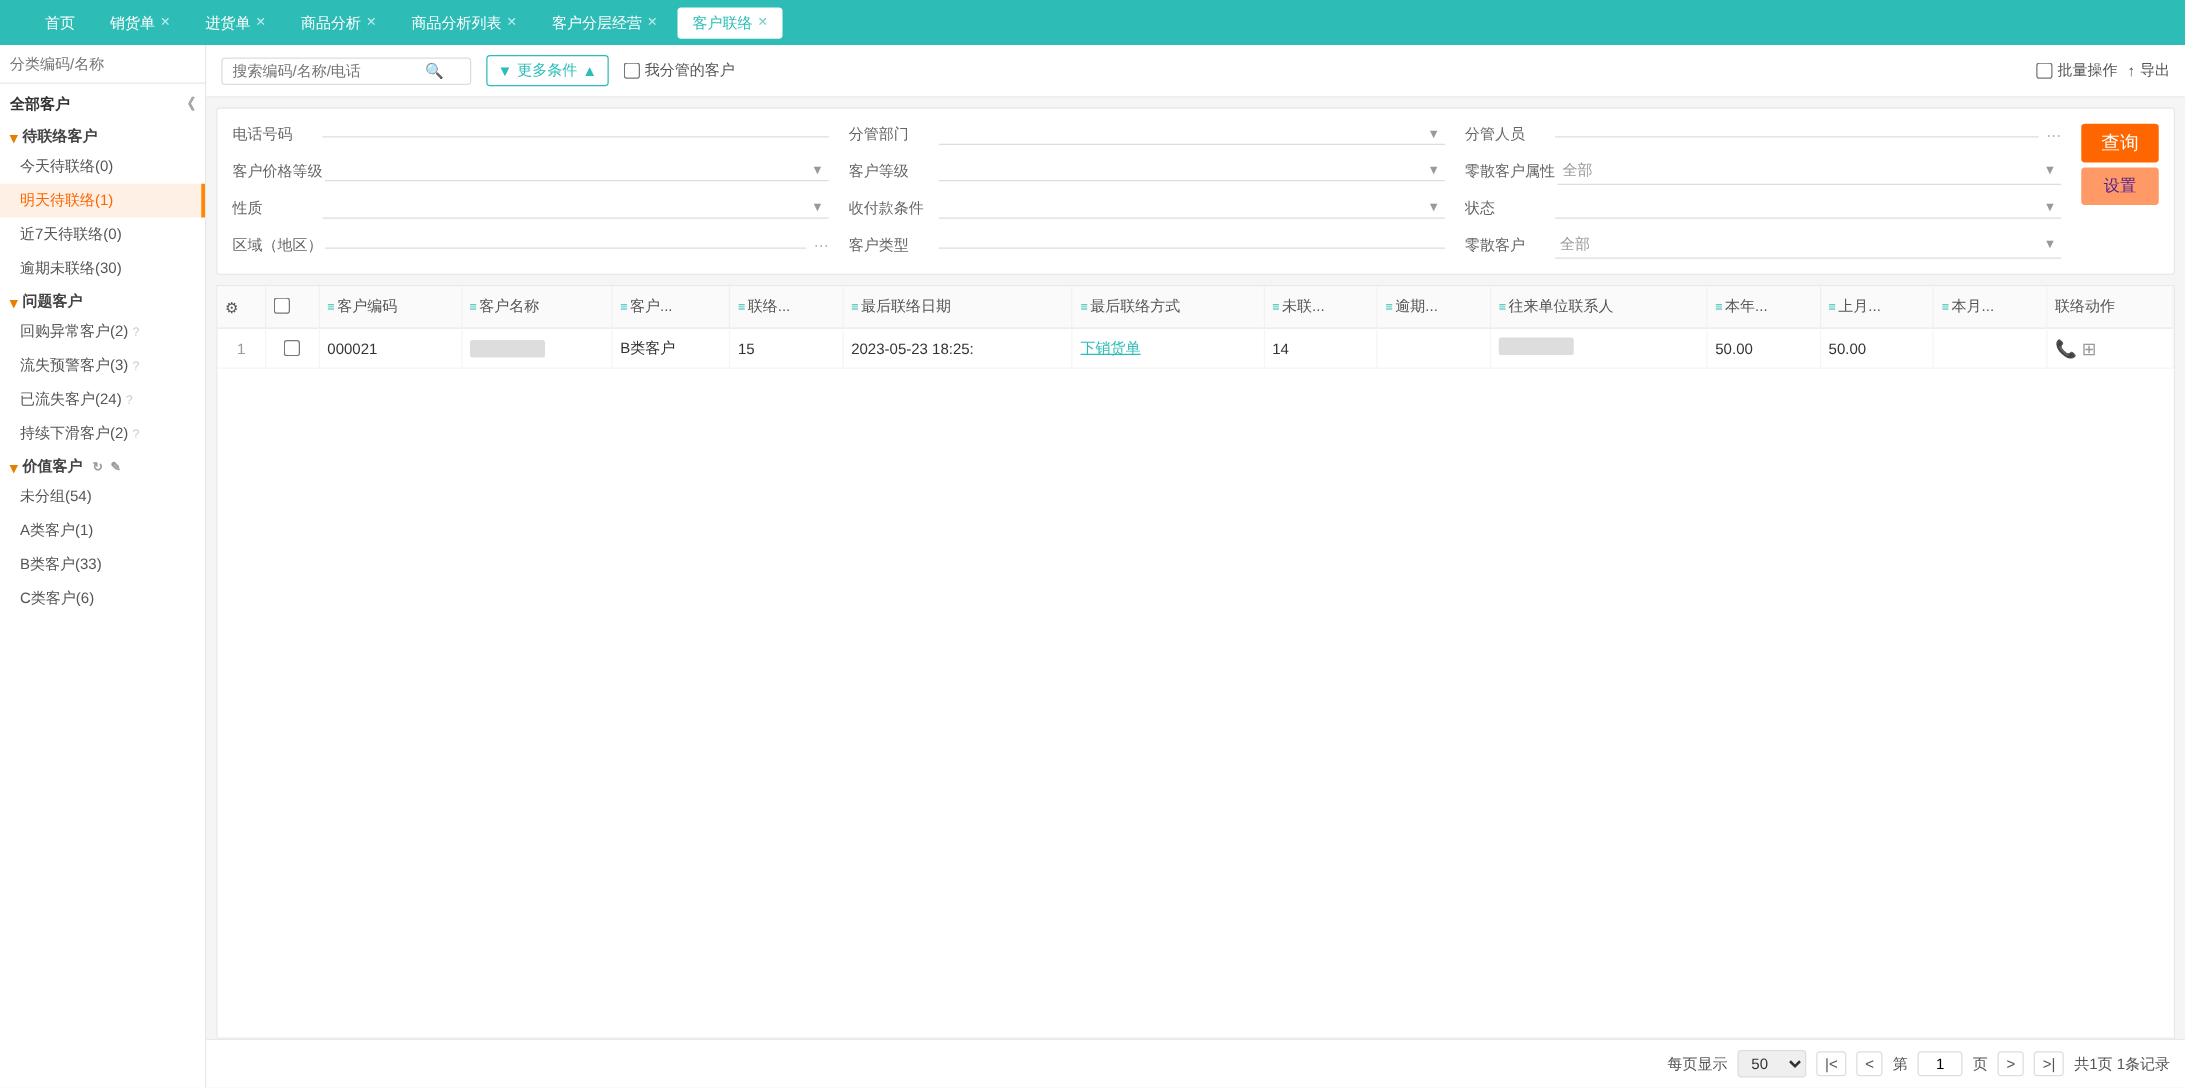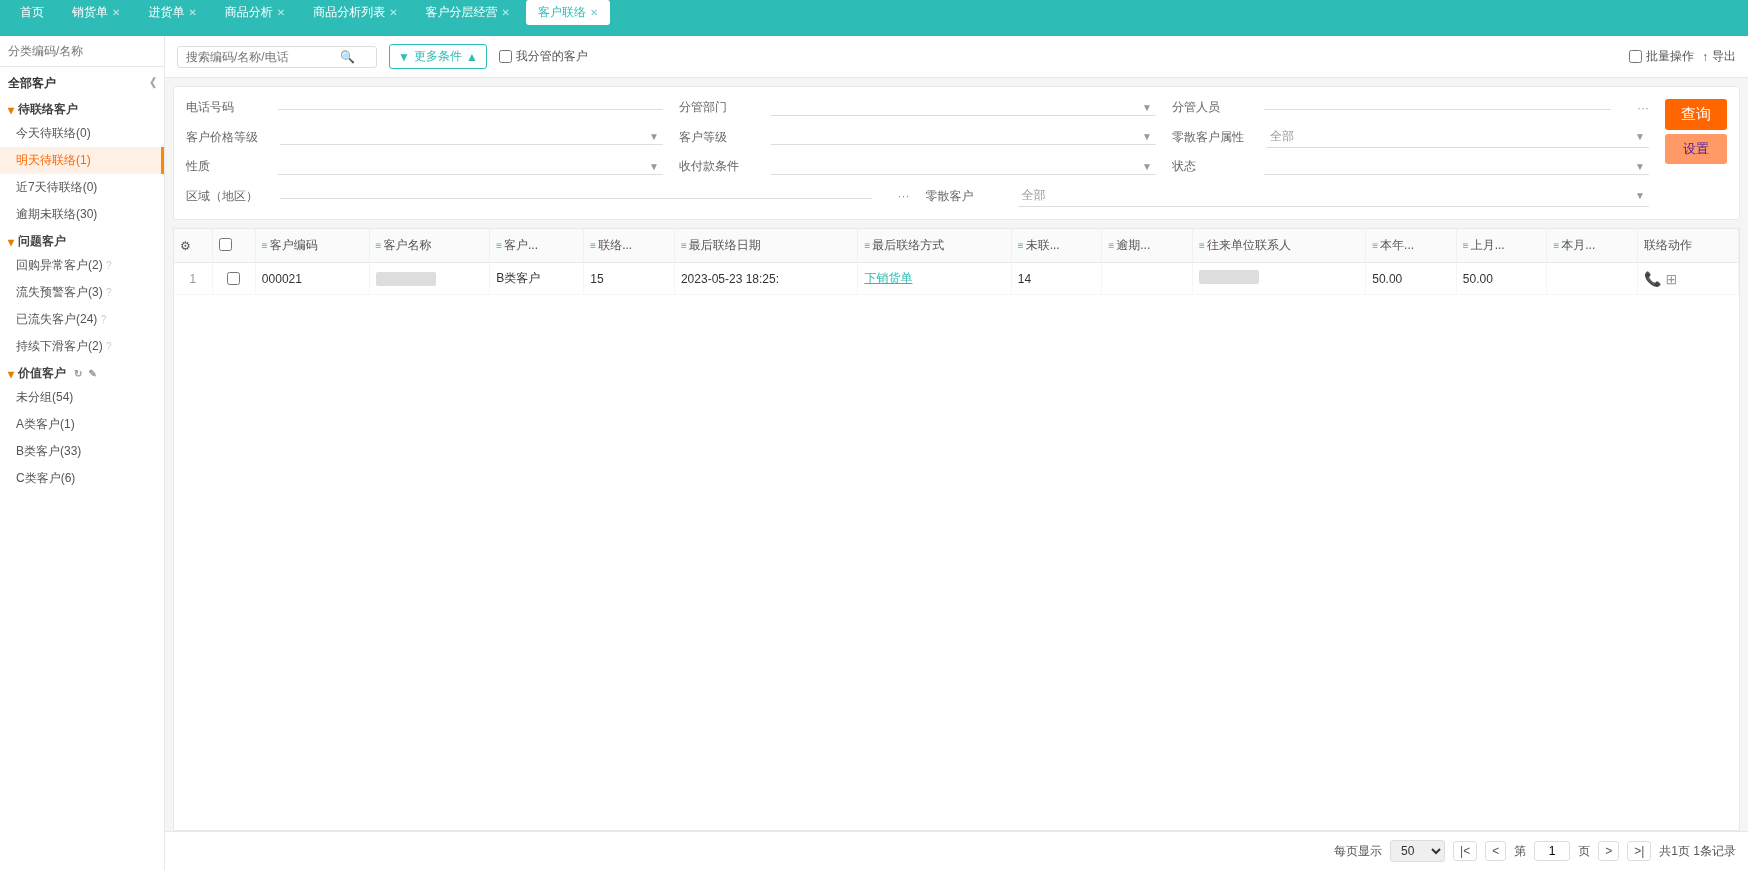--- a/index.html
+++ b/index.html
@@ -3,22 +3,22 @@
   <meta charset="utf-8">
   <style>
     * { box-sizing: border-box; margin: 0; padding: 0; font-family: 'Microsoft YaHei', Arial, sans-serif; font-size: 12px; }
     body { background: #f5f5f5; overflow-x: hidden; }
     
     
     .top-nav {
       background: #2dbdb6;
       height: 36px;
       display: flex;
-      align-items: flex-start;
-      padding: 0 8px;
+      align-items: center;
+      padding: 0 24px;
       gap: 4px;
     }
     .nav-item {
       color: white;
       padding: 4px 12px;
       cursor: pointer;
       border-radius: 3px;
       white-space: nowrap;
       font-size: 13px;
       display: flex;
@@ -161,21 +161,21 @@
     .filter-row {
       display: flex;
       gap: 16px;
       margin-bottom: 10px;
       align-items: center;
     }
     .filter-row:last-child { margin-bottom: 0; }
     .filter-field {
       display: flex;
       align-items: center;
-      gap: 22px;
+      gap: 2px;
       flex: 1;
     }
     .filter-label {
       color: #666;
       white-space: nowrap;
       min-width: 70px;
     }
     .filter-input {
       flex: 1;
       border: none;
@@ -502,20 +502,26 @@
                 <span class="arrow">▼</span>
               </div>
             </div>
           </div>
 
           <div class="filter-row">
             <div class="filter-field">
               <span class="filter-label">区域（地区）</span>
               <div class="filter-input" style="flex:1;"></div>
               <span class="filter-dots">···</span>
+            </div>
+            <div class="filter-field">
+              <span class="filter-label">客户类型</span>
+              <div class="filter-select" style="flex:1;">
+                <span></span>
+              </div>
             </div>
             <div class="filter-field">
               <span class="filter-label">零散客户</span>
               <div class="filter-select" style="flex:1;">
                 <span>全部</span>
                 <span class="arrow">▼</span>
               </div>
             </div>
           </div>
         </div>

